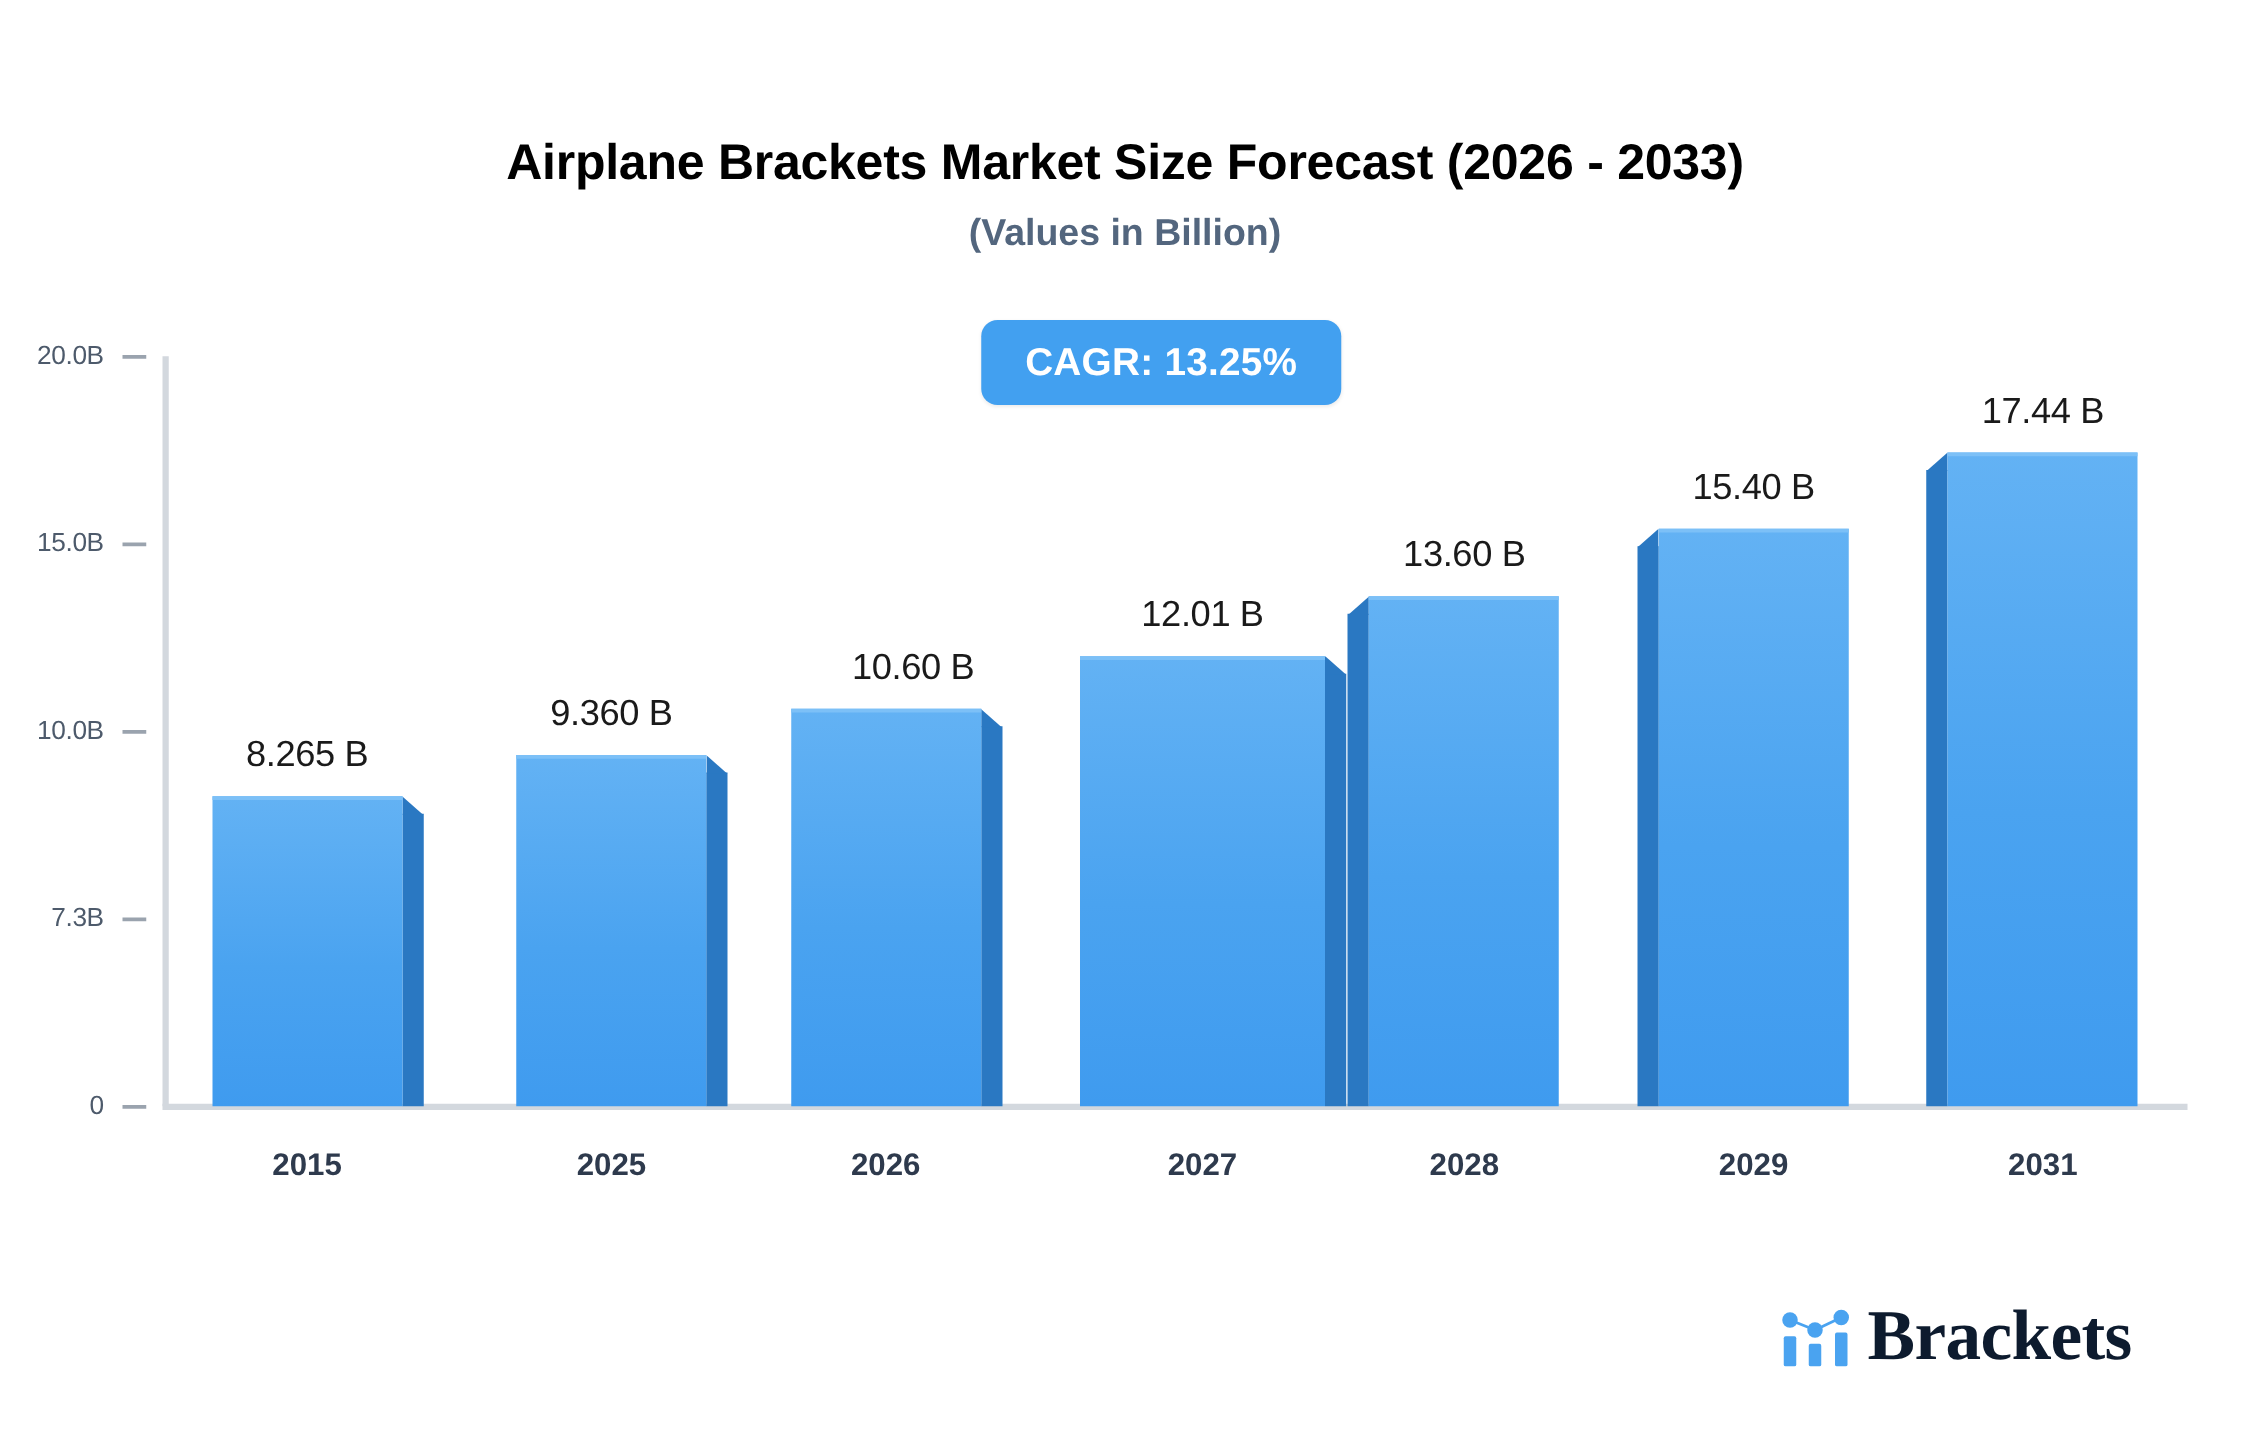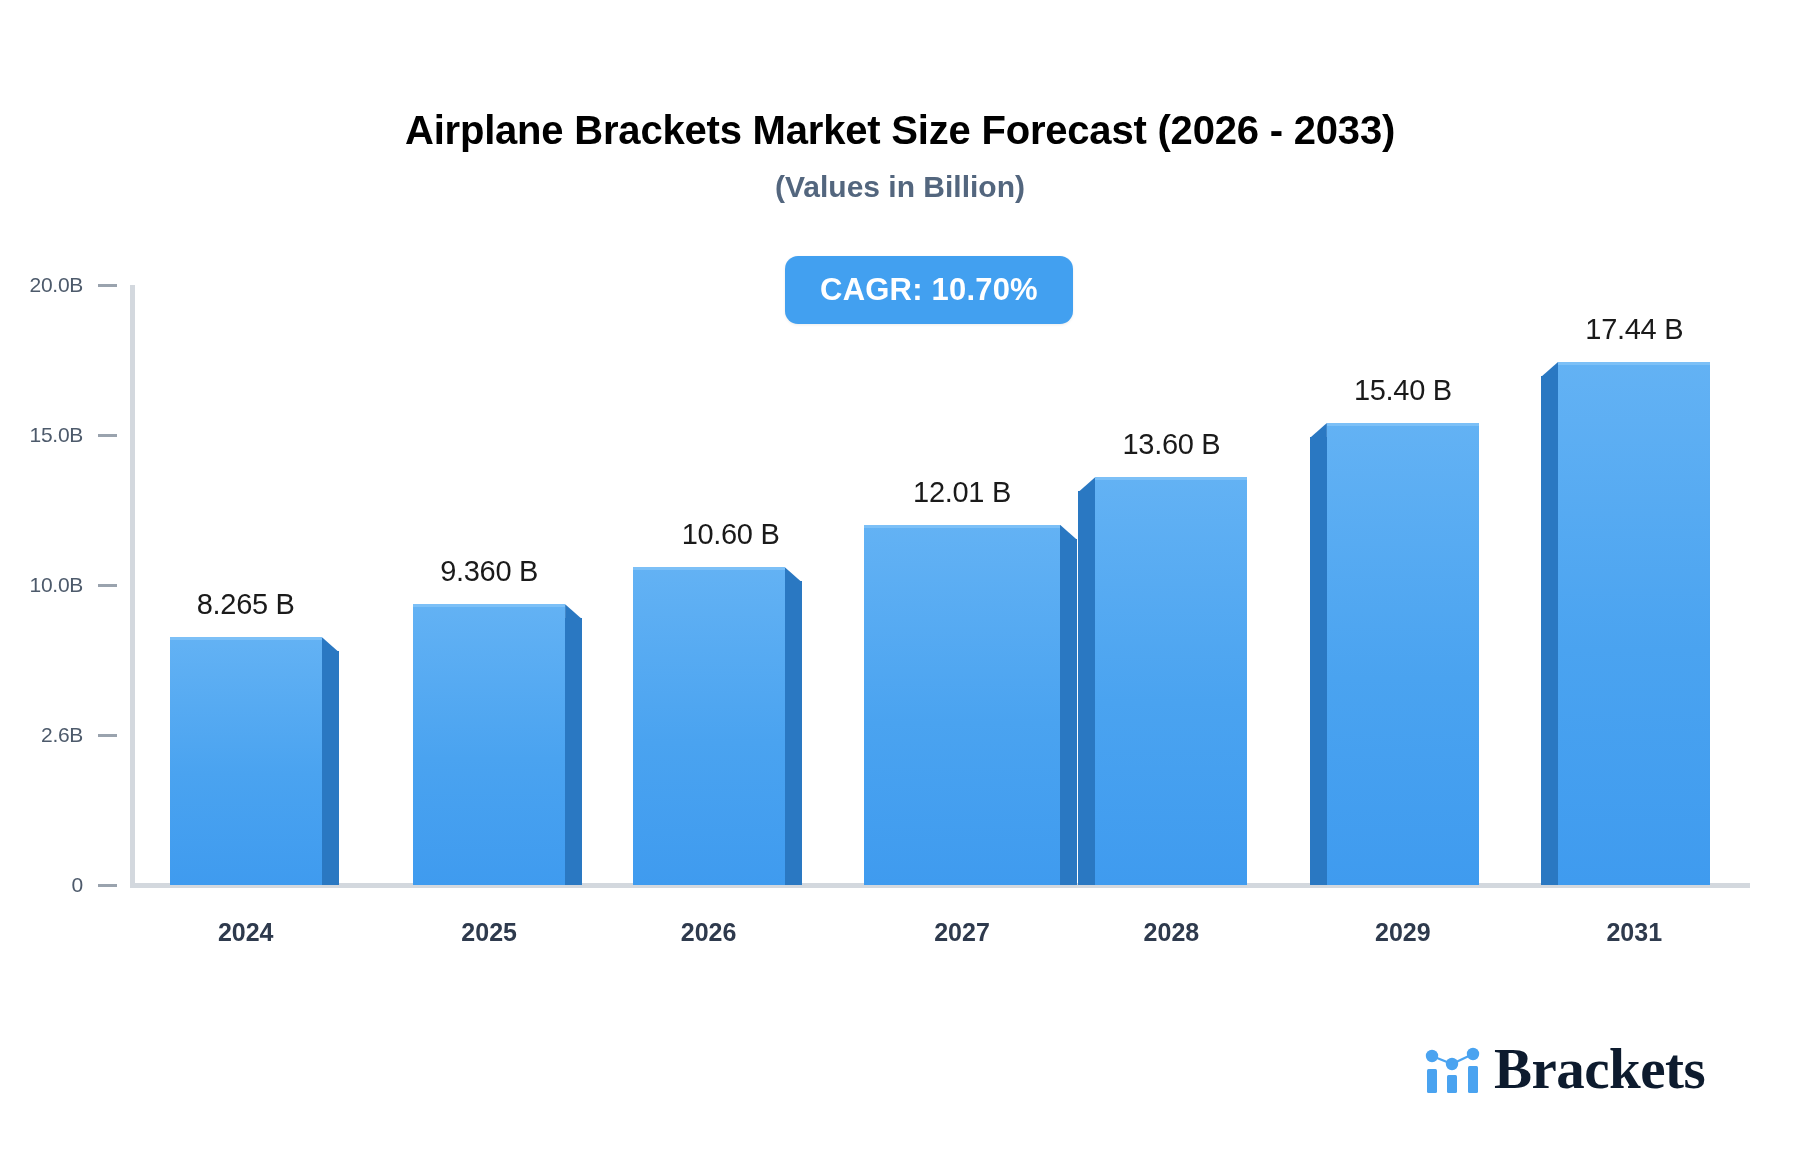--- a/index.html
+++ b/index.html
@@ -191,33 +191,33 @@
 </style>
 </head>
 <body>
 
 <div id="page">
 
   <div id="title">Airplane Brackets Market Size Forecast (2026 - 2033)</div>
   <div id="subtitle">(Values in Billion)</div>
 
   <div id="cagr-badge">
-    <span>CAGR: 10.70%</span>
+    <span>CAGR: 13.25%</span>
   </div>
 
   <div id="y-axis-line"></div>
   <div id="x-axis-line"></div>
 
   <div id="y-ticks">
       <div class="y-tick" style="left: 0px; width: 130px; top: 885px;">
         <span class="y-tick-label">0</span>
         <span class="y-tick-dash"></span>
       </div>
       <div class="y-tick" style="left: 0px; width: 130px; top: 735px;">
-        <span class="y-tick-label">2.6B</span>
+        <span class="y-tick-label">7.3B</span>
         <span class="y-tick-dash"></span>
       </div>
       <div class="y-tick" style="left: 0px; width: 130px; top: 585px;">
         <span class="y-tick-label">10.0B</span>
         <span class="y-tick-dash"></span>
       </div>
       <div class="y-tick" style="left: 0px; width: 130px; top: 435px;">
         <span class="y-tick-label">15.0B</span>
         <span class="y-tick-dash"></span>
       </div>
@@ -227,21 +227,21 @@
       </div>
     </div>
 
   <div id="plot">
       <div class="bar-group" style="left: 39.7143px; width: 152px; height: 247.95px;">
         <div class="bar-side right" style="height: 233.95px;"></div>
         <div style="position: absolute; width: 17px; height: 15px; bottom: 232.95px; background: rgb(42, 120, 194); right: -17px; clip-path: polygon(0px 0px, 100% 100%, 0px 100%);"></div>
         <div class="bar-front" style="height: 247.95px;"></div>
         <div class="bar-top-cap" style="bottom: 244.95px;"></div>
         <div class="bar-value" style="bottom: 263.95px;">8.265 B</div>
-        <div class="x-label" style="bottom: -62px; top: auto;">2024</div>
+        <div class="x-label" style="bottom: -62px; top: auto;">2015</div>
       </div>
       <div class="bar-group" style="left: 271.143px; width: 152px; height: 280.8px; margin-left: 12px;">
         <div class="bar-side right" style="height: 266.8px;"></div>
         <div style="position: absolute; width: 17px; height: 15px; bottom: 265.8px; background: rgb(42, 120, 194); right: -17px; clip-path: polygon(0px 0px, 100% 100%, 0px 100%);"></div>
         <div class="bar-front" style="height: 280.8px;"></div>
         <div class="bar-top-cap" style="bottom: 277.8px;"></div>
         <div class="bar-value" style="bottom: 296.8px;">9.360 B</div>
         <div class="x-label" style="bottom: -62px; top: auto;">2025</div>
       </div>
       <div class="bar-group" style="left: 502.571px; width: 152px; height: 318px;">

